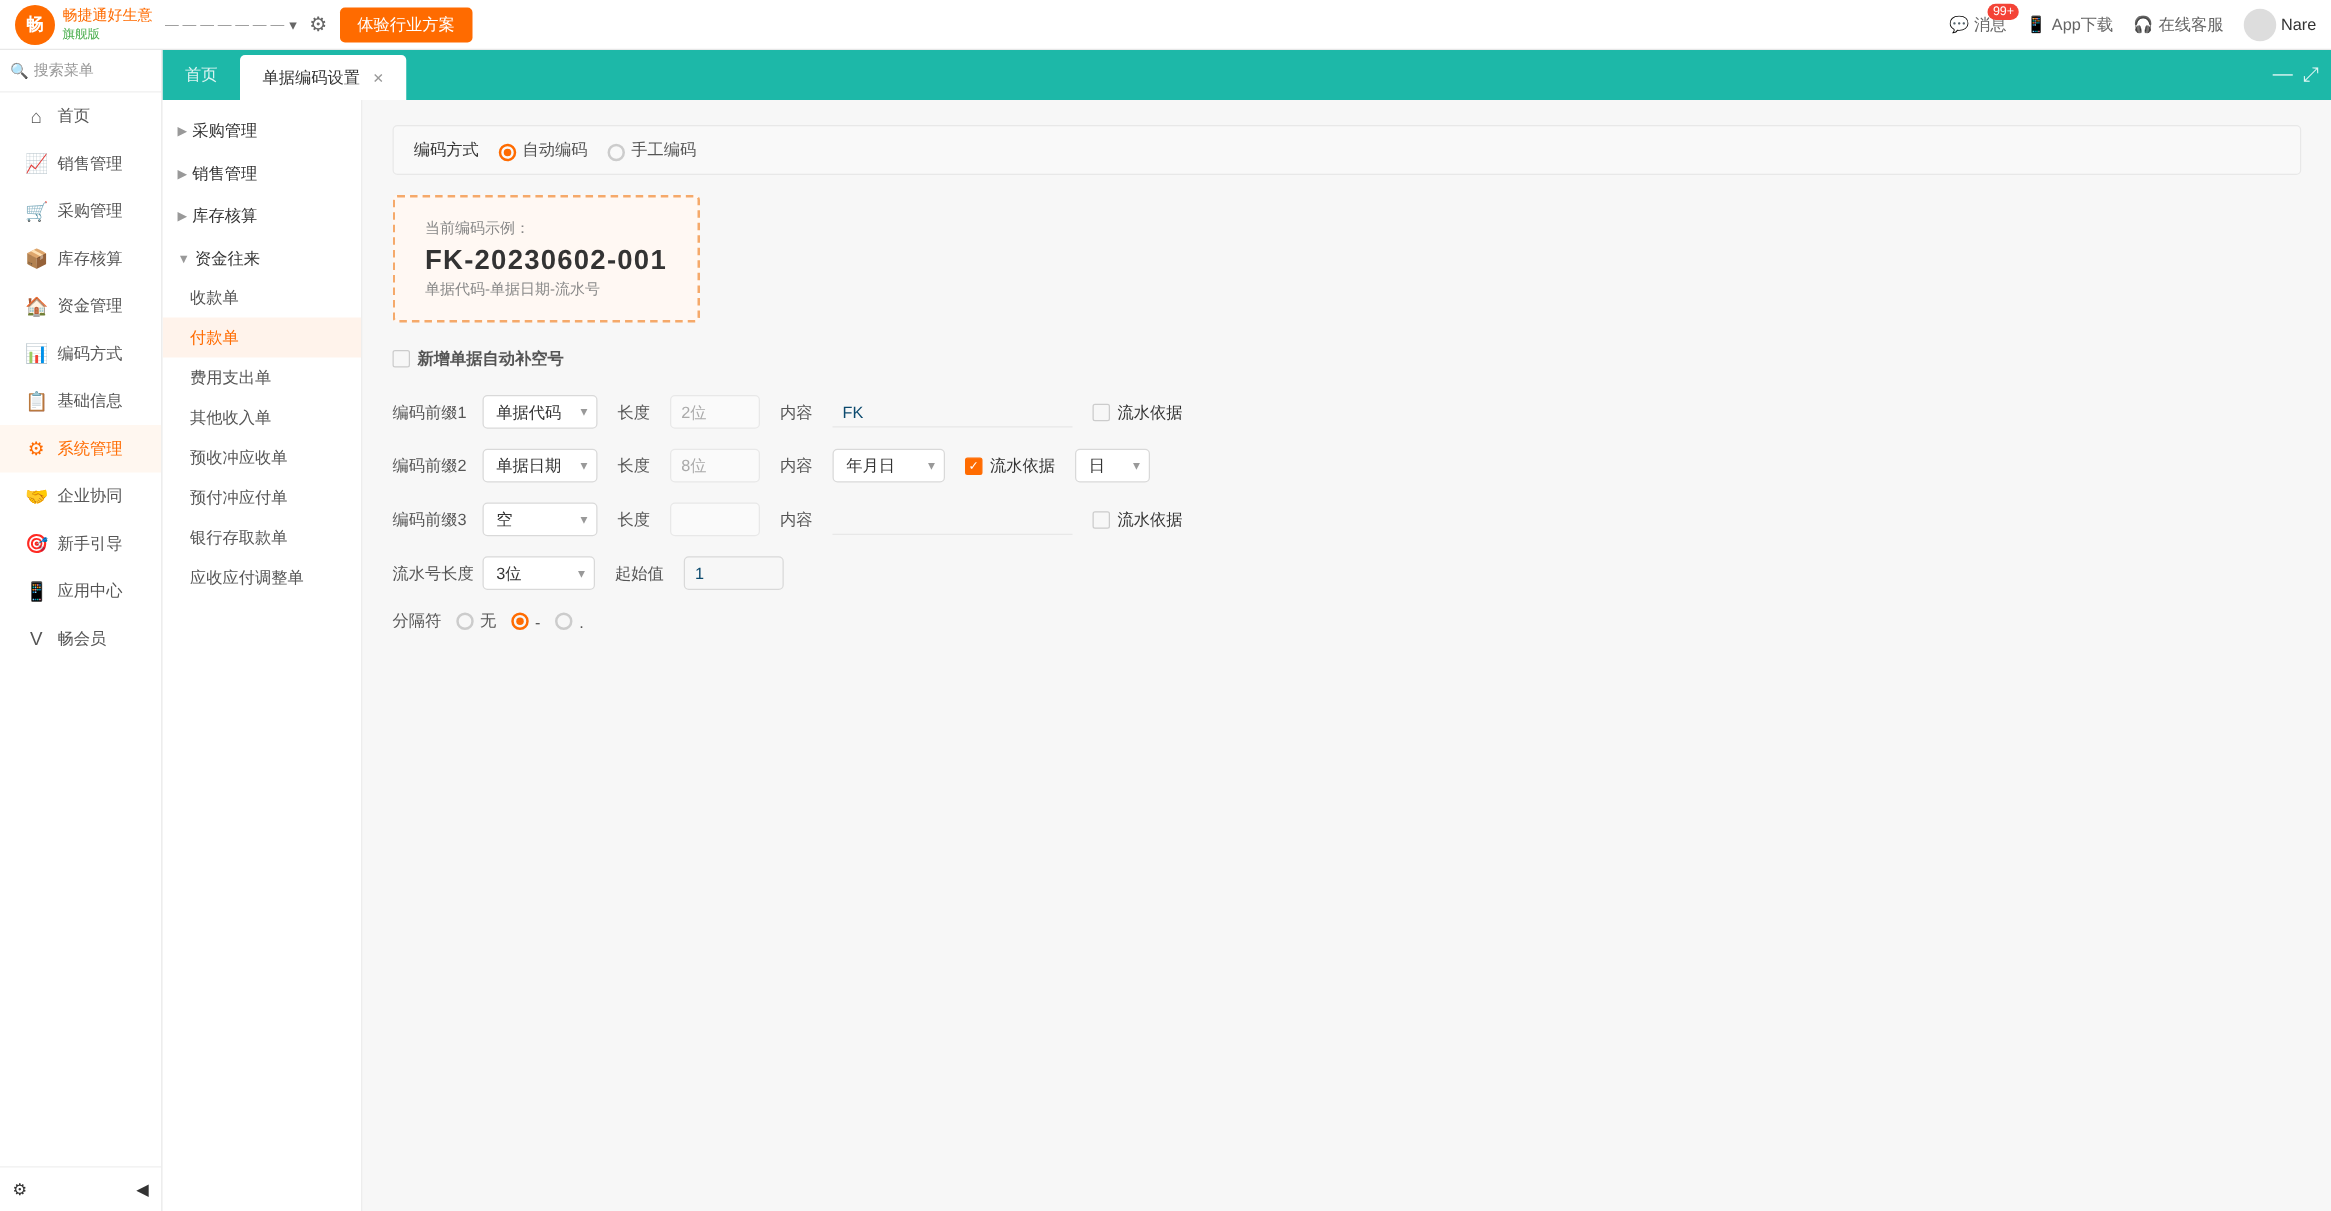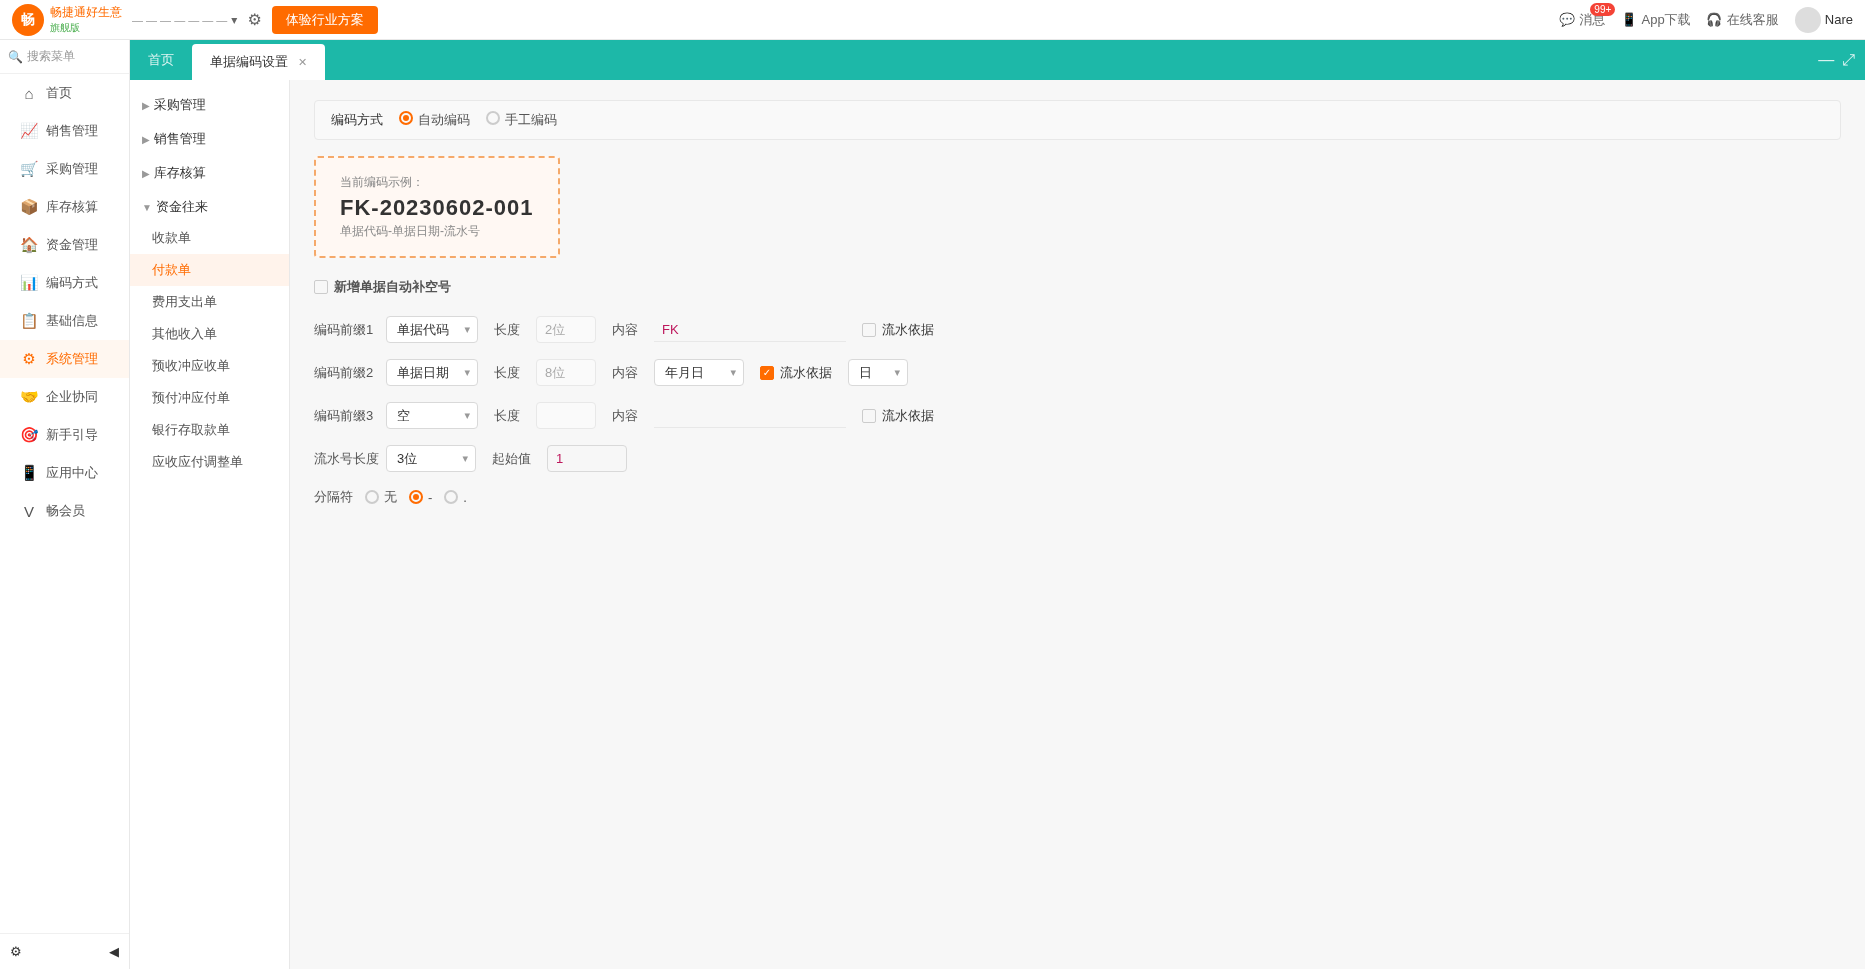--- a/index.html
+++ b/index.html
@@ -51,21 +51,21 @@
     .submenu-item.active { color: #ff6b00; background: #fff3eb; font-weight: 500; }
 
     
     .form-area { flex: 1; padding: 20px 24px; overflow-y: auto; background: #f7f7f7; }
     .page-title { font-size: 16px; font-weight: 600; color: #333; margin-bottom: 18px; }
 
     
     .encoding-method { background: #f9f9f9; border: 1px solid #e8e8e8; border-radius: 4px; padding: 10px 16px; display: flex; align-items: center; gap: 16px; margin-bottom: 16px; }
     .encoding-label { color: #333; font-size: 13px; }
     .radio-group { display: flex; align-items: center; gap: 16px; }
-    .radio-item { display: flex; align-items: flex-start; gap: 5px; cursor: pointer; font-size: 13px; color: #555; }
+    .radio-item { display: flex; align-items: flex-end; gap: 5px; cursor: pointer; font-size: 13px; color: #555; }
     .radio-circle { width: 14px; height: 14px; border-radius: 50%; border: 2px solid #ccc; display: inline-flex; align-items: center; justify-content: center; }
     .radio-circle.selected { border-color: #ff6b00; }
     .radio-circle.selected::after { content: ''; width: 6px; height: 6px; border-radius: 50%; background: #ff6b00; display: block; }
 
     
     .info-text { font-size: 12px; color: #666; margin-bottom: 16px; line-height: 1.6; }
 
     
     .code-example { border: 2px dashed #f5a96a; background: #fff8f3; border-radius: 4px; padding: 16px 24px; display: inline-block; margin-bottom: 20px; }
     .code-example-title { font-size: 12px; color: #888; margin-bottom: 4px; }
@@ -76,22 +76,22 @@
     .checkbox-auto { display: flex; align-items: center; gap: 6px; margin-bottom: 20px; font-size: 13px; color: #555; font-weight: bold; }
     .checkbox-square { width: 14px; height: 14px; border: 1px solid #ccc; border-radius: 2px; display: inline-block; }
 
     
     .form-row { display: flex; align-items: center; gap: 16px; margin-bottom: 16px; flex-wrap: nowrap; }
     .form-label { color: #555; font-size: 13px; width: 56px; text-align: right; white-space: nowrap; }
     .form-select { border: 1px solid #d9d9d9; border-radius: 4px; padding: 5px 28px 5px 10px; font-size: 13px; color: #333; background: #fff; appearance: none; cursor: pointer; min-width: 90px; position: relative; }
     .select-wrapper { position: relative; display: inline-flex; align-items: center; }
     .select-wrapper::after { content: '▾'; position: absolute; right: 8px; color: #999; pointer-events: none; font-size: 11px; }
     .form-label-inline { color: #555; font-size: 13px; white-space: nowrap; }
-    .form-input-readonly { border: none; border-bottom: 1px solid #e8e8e8; padding: 4px 8px; font-size: 13px; color: #be185d; background: transparent; min-width: 50px; }
-    .length-input { border: 1px solid #e8e8e8; border-radius: 4px; padding: 5px 8px; font-size: 13px; color: #aaa; background: #fafafa; width: 60px; }
+    .form-input-readonly { border: none; border-bottom: 1px solid #e8e8e8; padding: 4px 8px; font-size: 13px; color: #0c4a6e; background: transparent; min-width: 50px; }
+    .length-input { border: 1px solid #e8e8e8; border-radius: 4px; padding: 5px 8px; font-size: 13px; color: #aaa; background: #fafafa; width: 72px; }
     .checkbox-checked { width: 14px; height: 14px; border: 1px solid #ff6b00; border-radius: 2px; background: #ff6b00; display: inline-flex; align-items: center; justify-content: center; color: white; font-size: 10px; }
 
     
     .separator-row { display: flex; align-items: center; gap: 12px; margin-bottom: 20px; }
     .separator-label { color: #555; font-size: 13px; }
     .separator-options { display: flex; align-items: center; gap: 12px; }
     .sep-radio { display: flex; align-items: center; gap: 5px; cursor: pointer; font-size: 13px; color: #555; }
 
     
     .save-bar { height: 56px; background: #fff; border-top: 1px solid #e8e8e8; display: flex; align-items: center; justify-content: flex-end; padding: 0 24px; flex-shrink: 0; }

